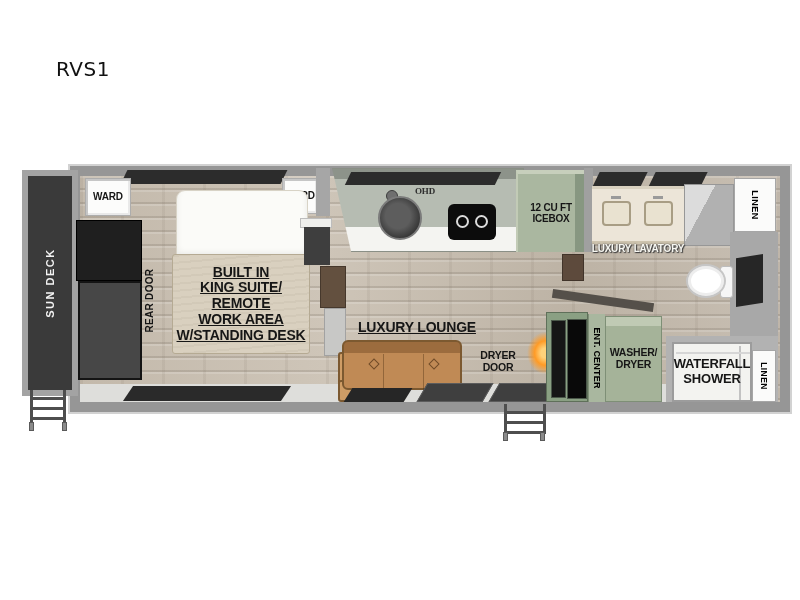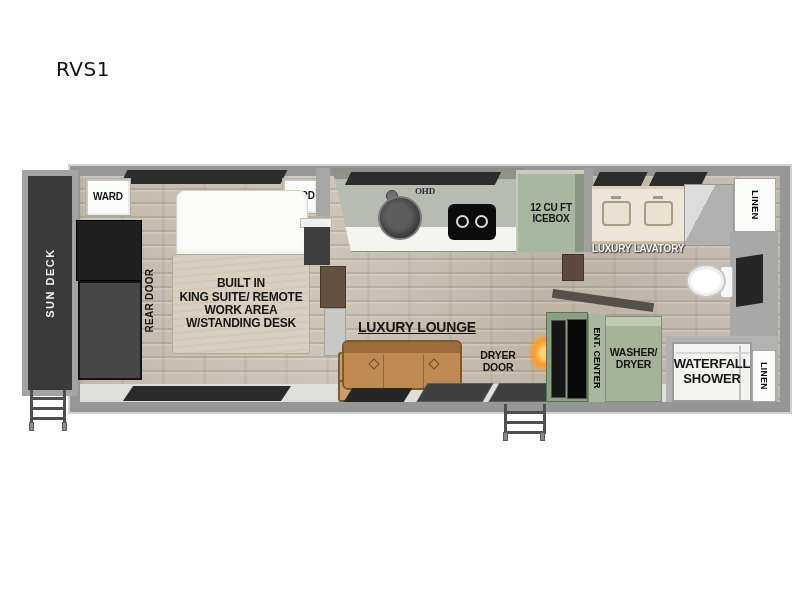--- a/index.html
+++ b/index.html
@@ -39,21 +39,21 @@
   #closet-lower{left:78px;top:281px;width:64px;height:99px;background:#474747;border:2px solid #141414;}
   .wardbox{background:#fcfcfb;border:1px solid #adadad;box-shadow:2px 2px 0 #c6c6c6 inset, -2px -2px 0 #e9e9e9 inset;display:flex;align-items:center;justify-content:center;}
   #ward-left{left:85px;top:178px;width:46px;height:38px;}
   #ward-right{left:282px;top:178px;width:36px;height:36px;}
   .wardbox .lbl{font-size:10px;}
   #top-divider{left:316px;top:168px;width:14px;height:48px;background:#a6a6a6;}
   #bed-pillows{left:176px;top:190px;width:132px;height:68px;background:#fbfbf8;border:1px solid #d8d3c6;border-radius:9px 9px 0 0;box-shadow:inset 0 -4px 6px rgba(0,0,0,0.08);}
   #bed{left:172px;top:254px;width:138px;height:100px;background:
       repeating-linear-gradient(175deg, rgba(120,110,90,0.07) 0 2px, rgba(0,0,0,0) 2px 7px),#d9d0bf;
       border:1px solid #b5aa93;border-radius:3px;display:flex;align-items:center;justify-content:center;}
-  #bed .lbl{font-size:12px;}
+  #bed .lbl{font-size:14px;text-decoration:underline;}
   #rear-door-label{left:138px;top:262px;width:24px;height:78px;font-size:10px;font-weight:bold;letter-spacing:0.3px;color:#151515;}
   #nightstand-top{left:300px;top:218px;width:32px;height:10px;background:#efefec;border:1px solid #bdbdbd;}
   #nightstand{left:304px;top:227px;width:26px;height:38px;background:#3e3e3e;}
   #cabinet-brown{left:320px;top:266px;width:26px;height:42px;background:#63503f;border:1px solid #46382c;}
   #cabinet-gray{left:324px;top:308px;width:22px;height:48px;background:#c8c8c6;border:1px solid #a2a2a2;}
   #bedroom-mat{left:128px;top:386px;width:158px;height:15px;background:#2a2a2a;transform:skewX(-34deg);}
 
   
   #kitchen-counter{left:332px;top:168px;width:192px;height:84px;
     background:linear-gradient(180deg,#8d938a 0 12%, #b6bcb2 12% 71%, #f4f4f1 71%);

